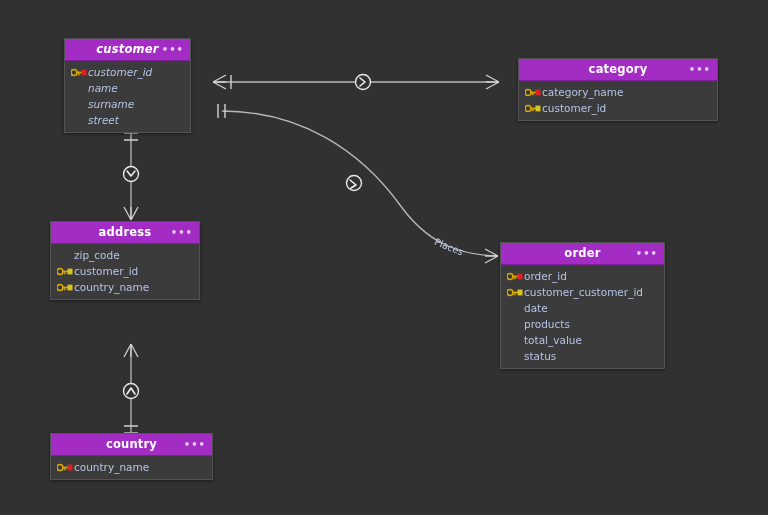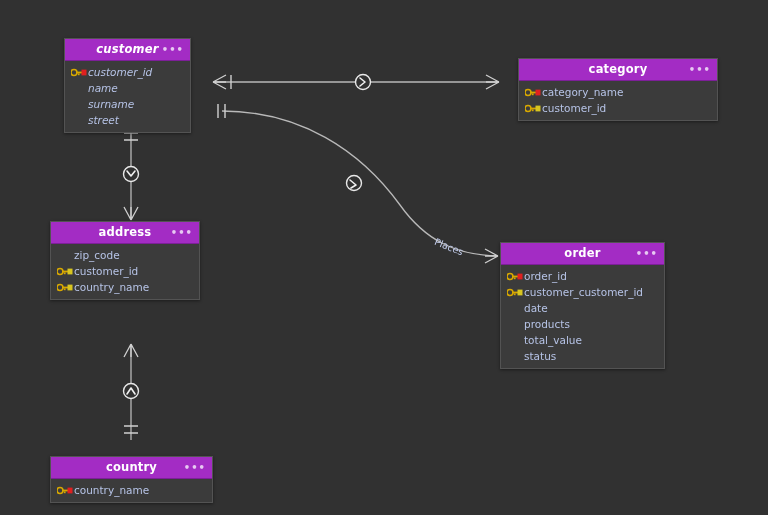--- a/index.html
+++ b/index.html
@@ -289,21 +289,21 @@
           <div class="col-row">
             <span class="key-slot"></span>
             <span class="col-name">total_value</span>
           </div>
           <div class="col-row">
             <span class="key-slot"></span>
             <span class="col-name">status</span>
           </div>
         </div>
       </div>
-      <div class="entity" style="left: 50px; top: 456px; width: 163px;">
+      <div class="entity" style="left: 50px; top: 433px; width: 163px;">
         <div class="entity-header">
           <span class="entity-title">country</span>
           <span class="entity-menu">•••</span>
         </div>
         <div class="entity-body">
           <div class="col-row">
             <span class="key-slot">
               <svg class="key-icon" viewBox="0 0 16 9" xmlns="http://www.w3.org/2000/svg">
                 <circle cx="3" cy="4.5" r="3" fill="none" stroke="#d8a800" stroke-width="1.6"></circle>
                 <rect x="5" y="3.6" width="6" height="1.8" fill="#d8a800"></rect>

